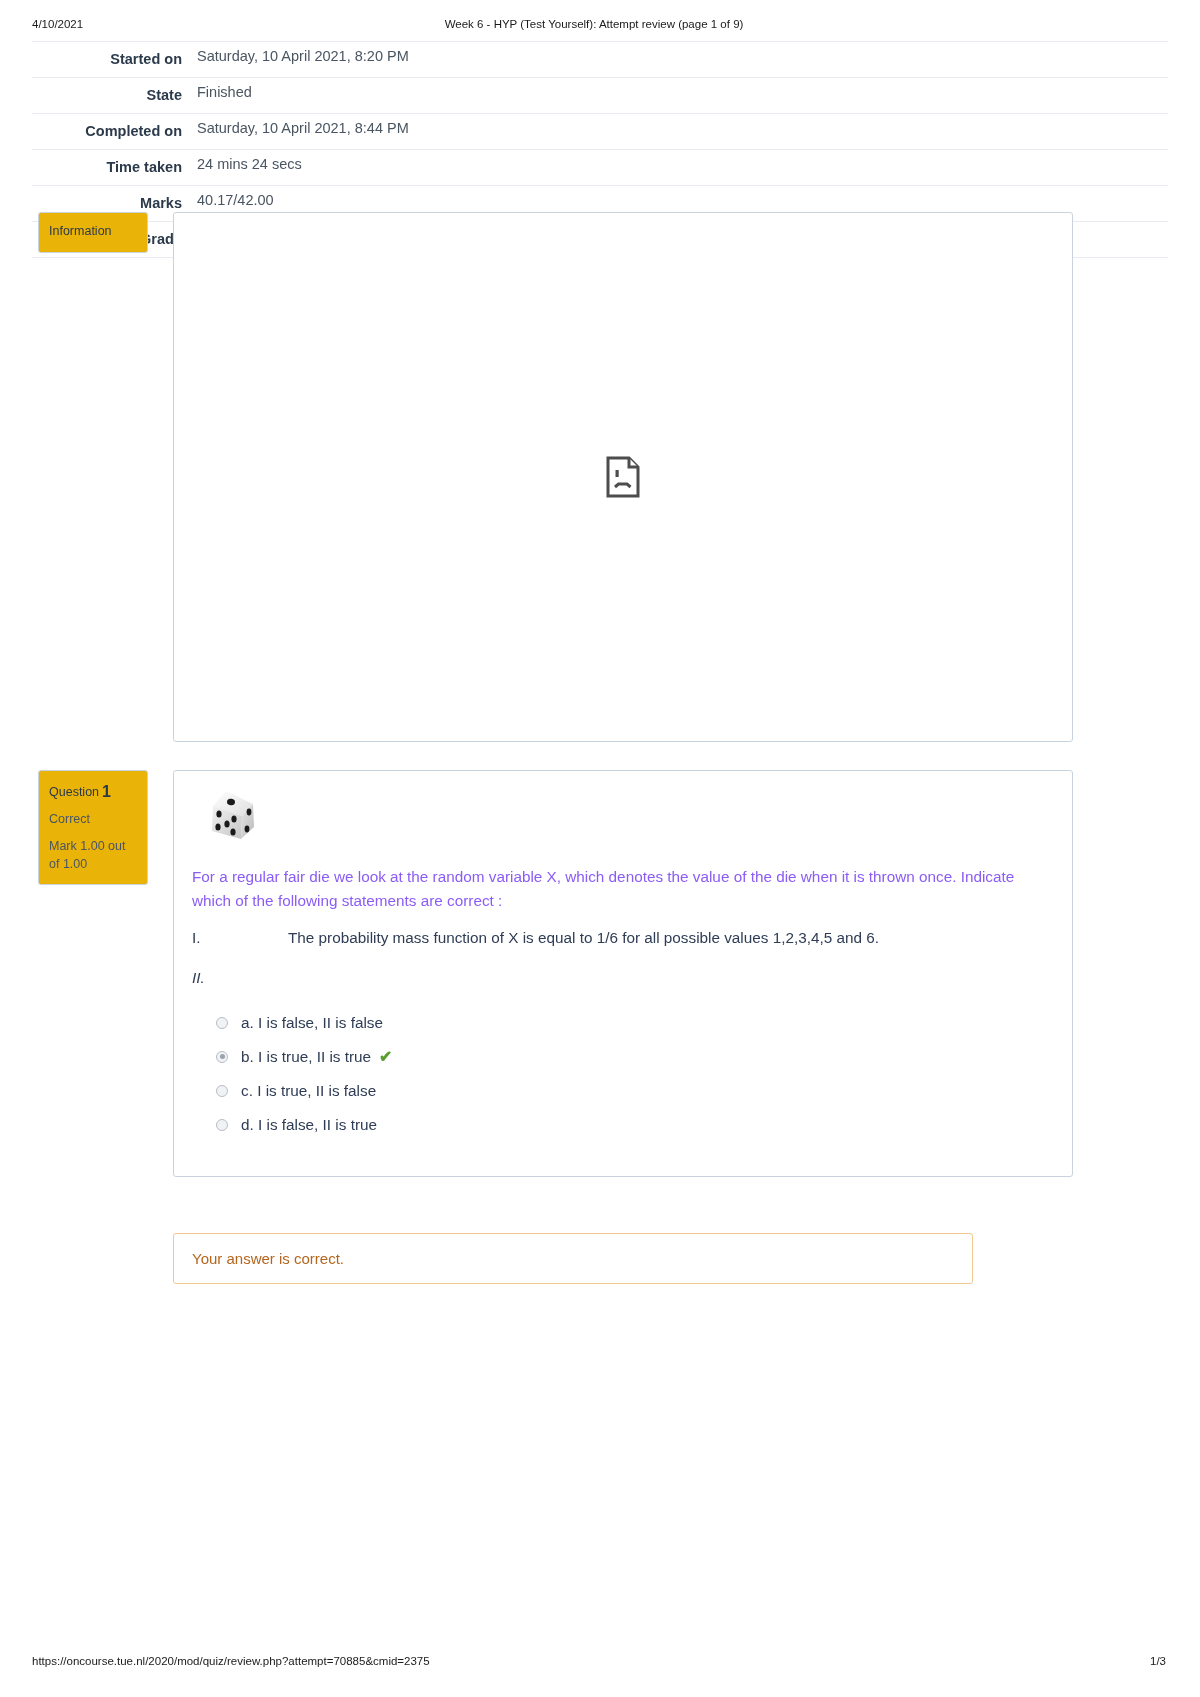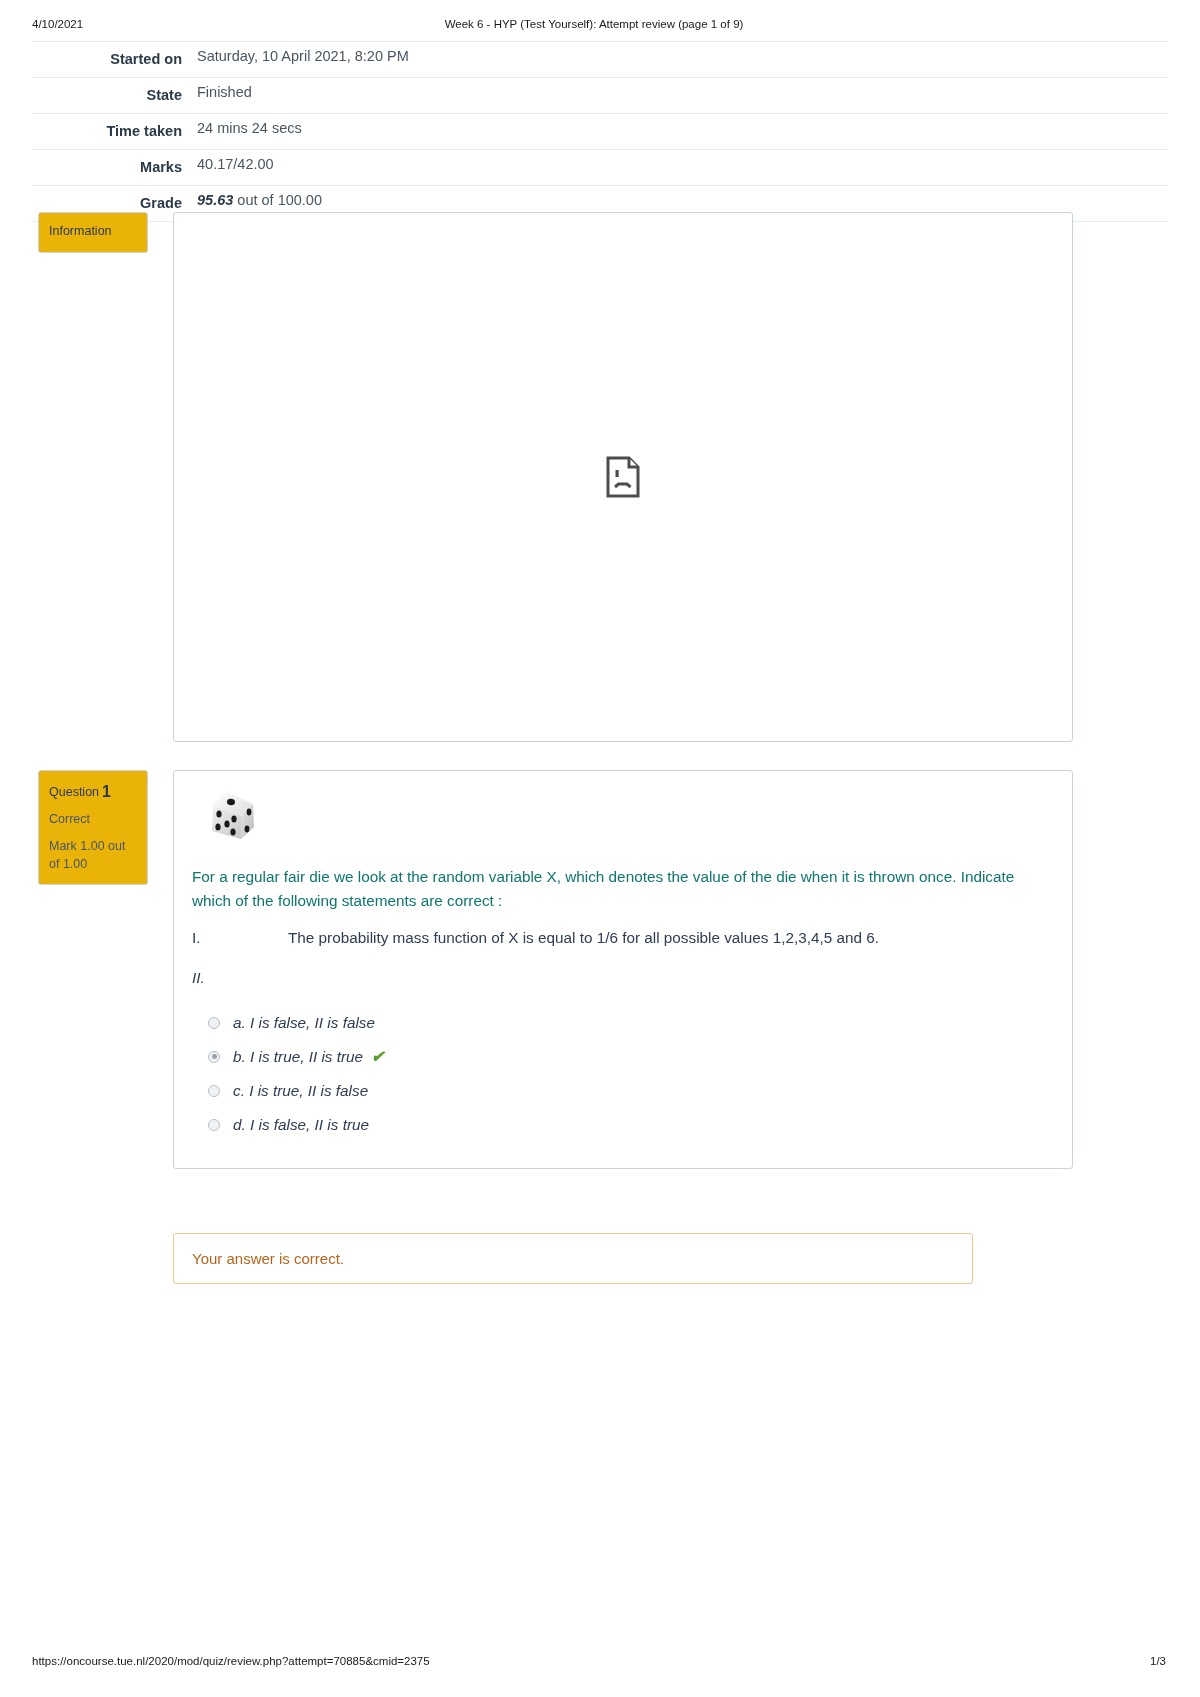--- a/index.html
+++ b/index.html
@@ -131,40 +131,40 @@
 
   .die {
     width: 66px; height: 64px;
     margin: 2px 0 14px 2px;
     display: block;
   }
 
   .qtext {
     font-size: 15.3px;
     line-height: 1.55;
-    color: #0f766e;
+    color: #8b5cf6;
     margin: 0 0 14px 0;
     max-width: 870px;
   }
   .stmt {
     font-size: 15.3px;
     line-height: 1.55;
     color: #2e3c55;
     margin: 0 0 16px 0;
     display: flex;
   }
   .stmt .lbl { width: 96px; flex: 0 0 96px; }
   .stmt.ital { font-style: italic; }
 
   .select-one {
     font-size: 15.3px;
     color: #2e3c55;
     margin: 38px 0 8px 0;
   }
-  .answers { margin: 4px; padding: 0; list-style: none; font-style: italic; }
+  .answers { margin: 12px; padding: 0; list-style: none; }
   .answers li {
     display: flex;
     align-items: center;
     font-size: 15.3px;
     color: #2e3c55;
     padding: 8px 0 8px 0;
   }
   .radio {
     width: 12px; height: 12px;
     border-radius: 50%;
@@ -213,20 +213,24 @@
 
 <table class="summary">
   <tbody>
     <tr>
       <th>Started on</th>
       <td>Saturday, 10 April 2021, 8:20 PM</td>
     </tr>
     <tr>
       <th>State</th>
       <td>Finished</td>
+    </tr>
+    <tr>
+      <th>Completed on</th>
+      <td>Saturday, 10 April 2021, 8:44 PM</td>
     </tr>
     <tr>
       <th>Time taken</th>
       <td>24 mins 24 secs</td>
     </tr>
     <tr>
       <th>Marks</th>
       <td>40.17/42.00</td>
     </tr>
     <tr>

